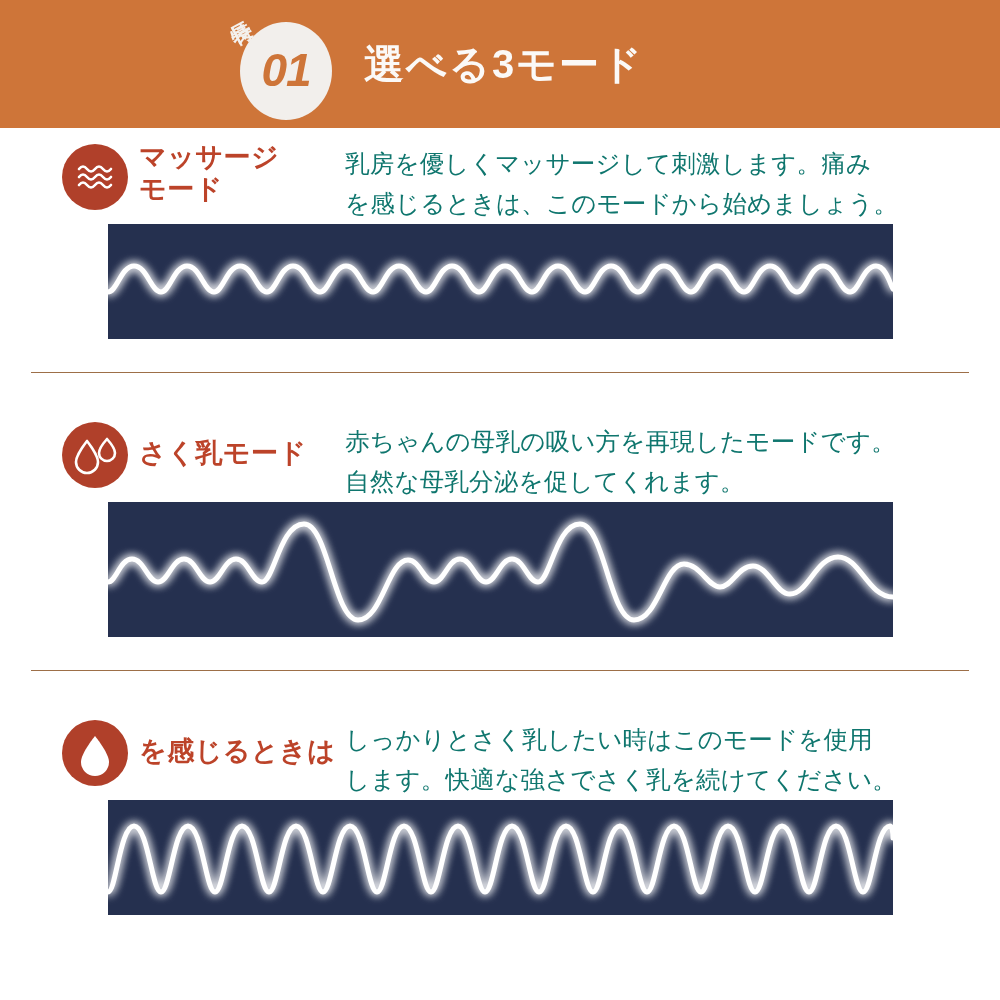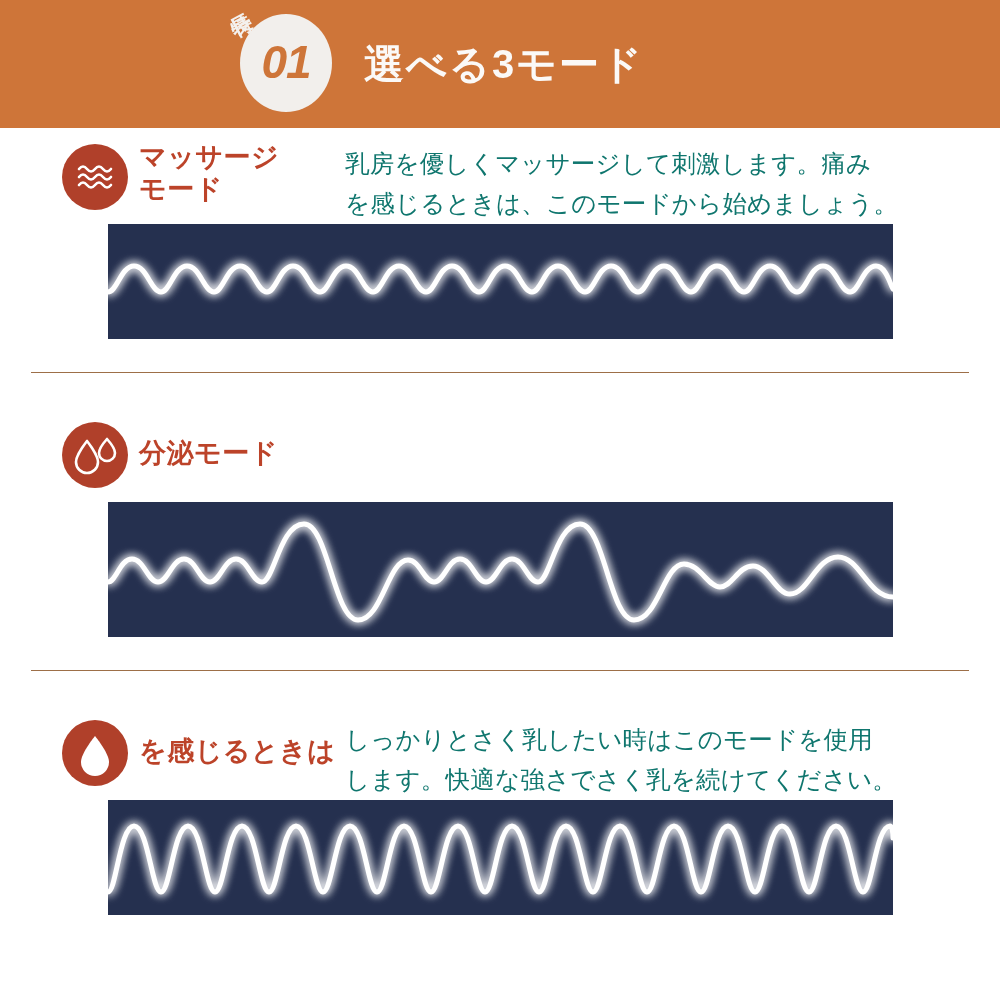--- a/index.html
+++ b/index.html
@@ -22,21 +22,21 @@
     top: 0;
     width: 1000px;
     height: 128px;
     background: #ce7539;
     display: flex;
     align-items: center;
   }
   .badge-wrap {
     position: absolute;
     left: 196px;
-    top: 0;
+    top: 8px;
     width: 160px;
     height: 112px;
   }
   .badge-kicker {
     position: absolute;
     left: 4px;
     top: 6px;
     width: 54px;
     height: 54px;
     color: #f4f1ee;
@@ -202,21 +202,23 @@
   <div class="section">
     <div class="section-head">
       <div class="mode-icon">
         <svg viewBox="0 0 66 66" xmlns="http://www.w3.org/2000/svg">
           <g fill="none" stroke="#ffffff" stroke-width="2.6" stroke-linejoin="round">
             <path d="M25 19 C 25 19 14 33 14 40 a11 11 0 0 0 22 0 C 36 33 25 19 25 19 Z"></path>
             <path d="M45 17 C 45 17 37 26 37 31 a8 8 0 0 0 16 0 C 53 26 45 17 45 17 Z"></path>
           </g>
         </svg>
       </div>
-      <div class="mode-label one-line">分泌モード</div>
+      <div class="mode-label one-line">さく乳モード</div>
+      <div class="mode-desc">赤ちゃんの母乳の吸い方を再現したモードです。
+自然な母乳分泌を促してくれます。</div>
     </div>
     <div class="wave-panel" style="height:135px">
       <svg viewBox="0 0 785 135" preserveAspectRatio="none" xmlns="http://www.w3.org/2000/svg">
         <defs>
           <filter id="glow2" x="-30%" y="-80%" width="160%" height="260%">
             <feGaussianBlur stdDeviation="5" result="b"></feGaussianBlur>
             <feMerge>
                 <feMergeNode in="b"></feMergeNode>
                 <feMergeNode in="b"></feMergeNode>
                 <feMergeNode in="SourceGraphic"></feMergeNode>

